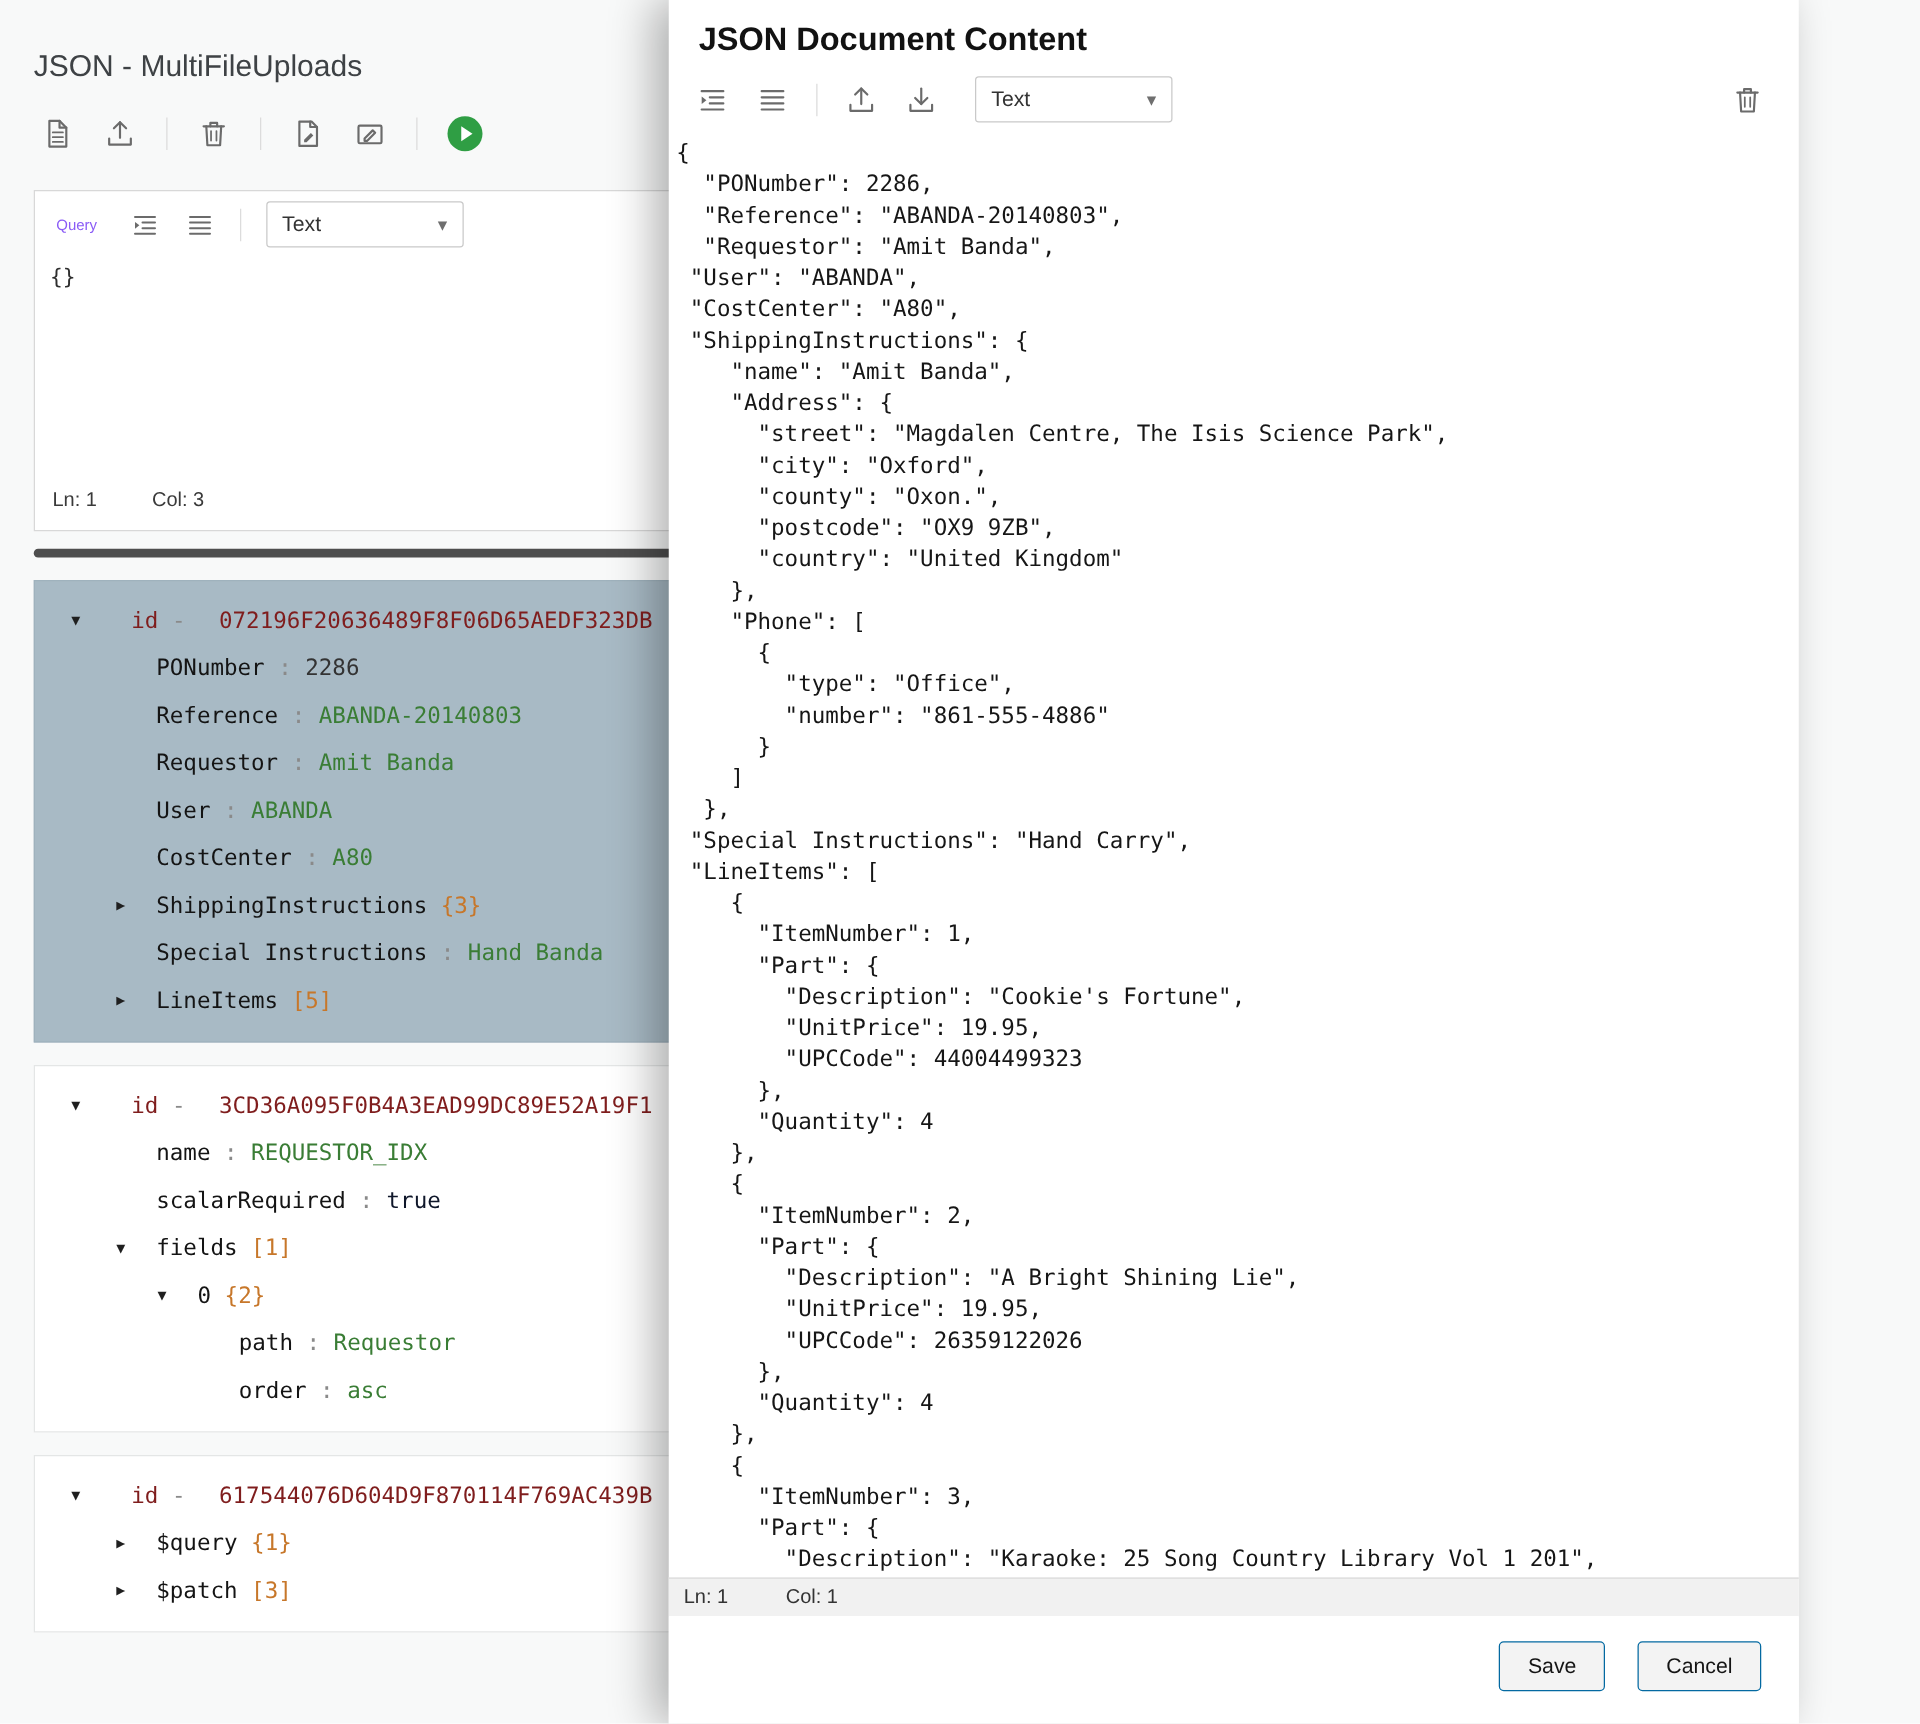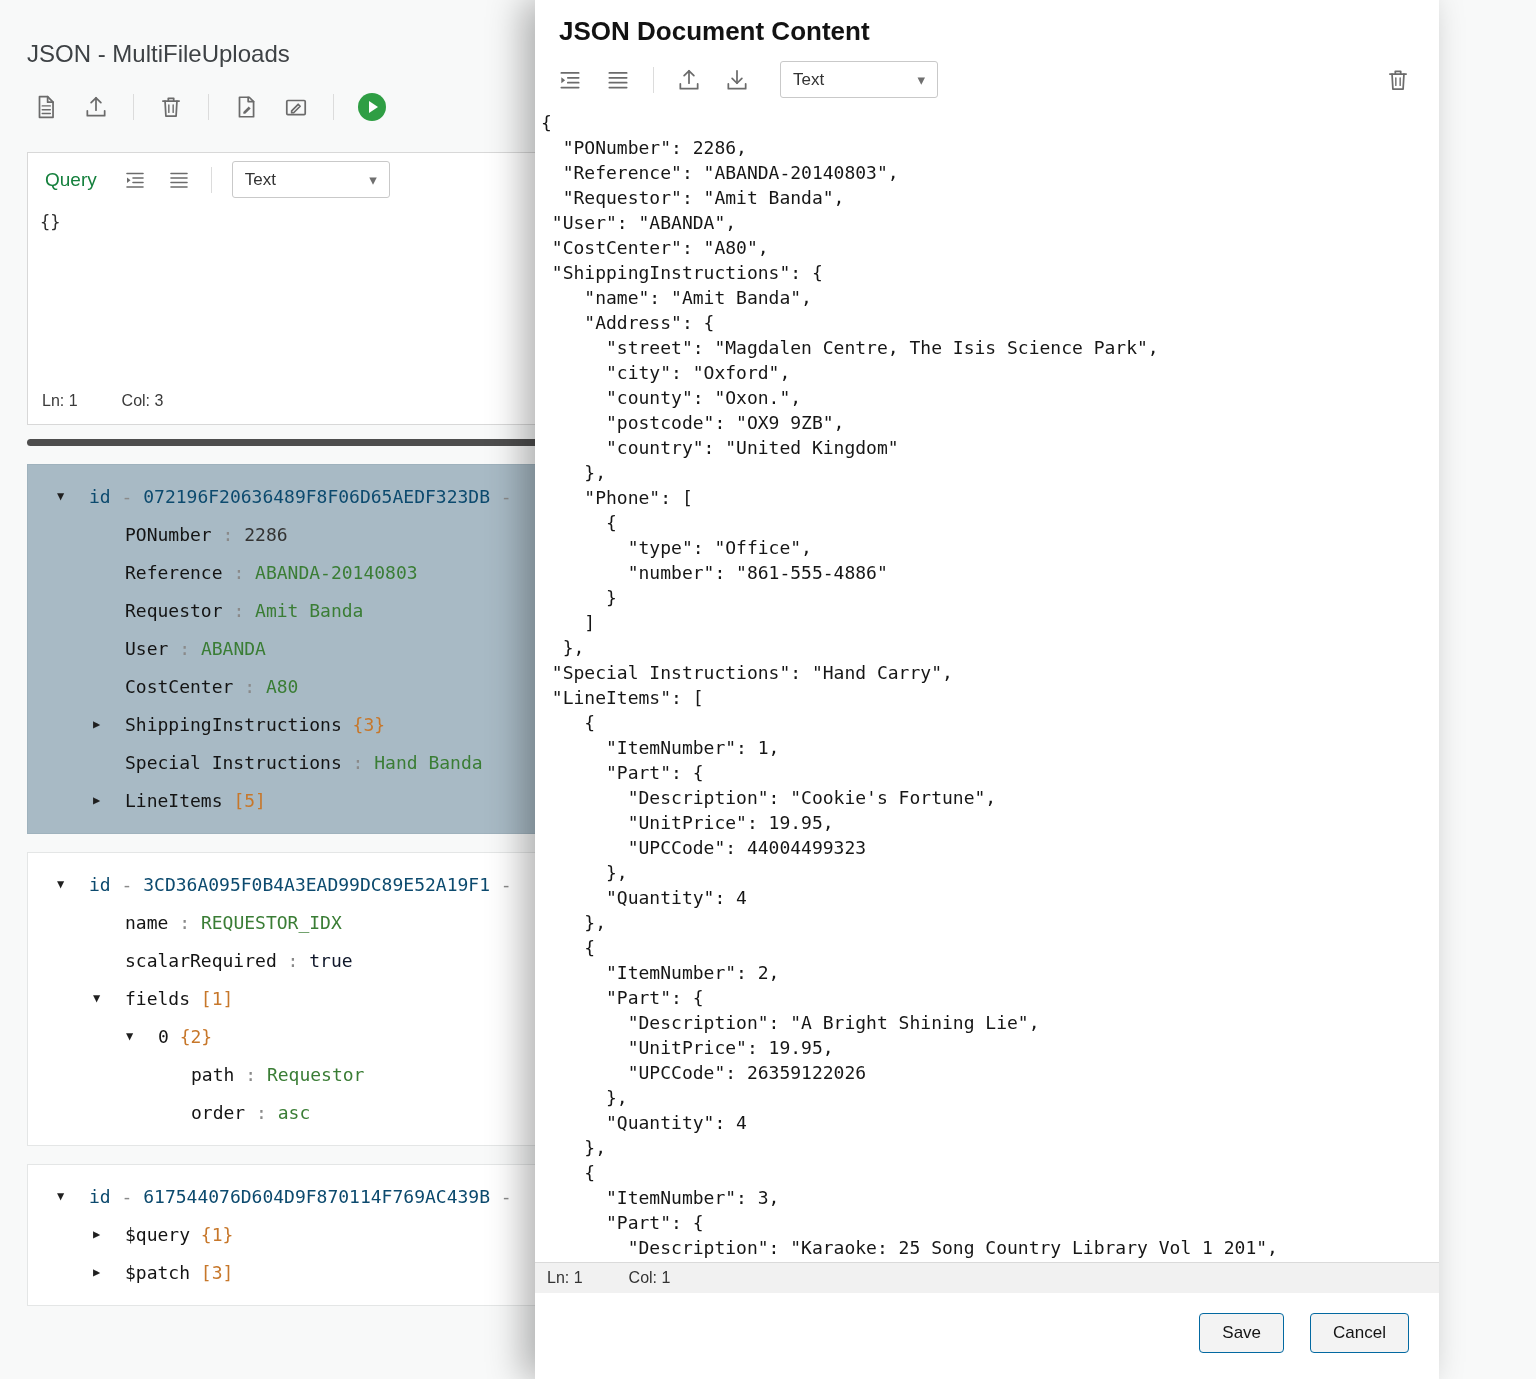--- a/index.html
+++ b/index.html
@@ -9,35 +9,35 @@
   .left-panel{position:absolute;inset:0;padding-left:27px;box-sizing:border-box;}
   .panel-title{margin:40px 0 0;font-size:24px;font-weight:400;color:#3e4245;}
   .panel-toolbar{margin-top:22px;display:flex;align-items:center;gap:24px;height:34px;padding-left:6px;}
   .tool-btn{background:none;border:none;padding:0;margin:0;cursor:pointer;display:flex;align-items:center;}
   .vsep{width:1px;height:26px;background:#dcdcdc;flex:none;}
   .play-circle{width:28px;height:28px;border-radius:50%;background:#2f9e44;display:flex;align-items:center;justify-content:center;}
   .play-tri{width:0;height:0;border-left:9px solid #ffffff;border-top:6px solid transparent;border-bottom:6px solid transparent;margin-left:3px;}
 
   .query-box{margin-top:28px;width:880px;background:#ffffff;border:1px solid #d8d8d8;box-sizing:border-box;}
   .query-header{display:flex;align-items:center;gap:20px;padding:8px 14px 6px 17px;}
-  .query-label{font-size:19px;color:#15803d;margin-right:6px;}
+  .query-label{font-size:12px;color:#8b5cf6;margin-right:6px;}
   .dropdown{width:158px;height:37px;border:1px solid #c9c9c9;border-radius:3px;background:#ffffff;display:flex;align-items:center;justify-content:space-between;padding:0 12px;box-sizing:border-box;font-size:17px;color:#333333;cursor:pointer;flex:none;}
   .chev{color:#6f6f6f;font-size:15px;}
   .query-editor{height:172px;padding:8px 12px;font-family:"DejaVu Sans Mono",monospace;font-size:17px;color:#2e2e2e;}
   .query-status{display:flex;gap:44px;padding:0 14px 14px;font-size:16px;color:#3a3a3a;}
 
   .hscroll{margin-top:14px;width:860px;height:7px;border-radius:4px;background:#4e4e4e;}
 
   #doc-list{margin-top:18px;display:flex;flex-direction:column;gap:18px;width:880px;}
   .doc-card{background:#ffffff;border:1px solid #e4e6e6;padding:12px 0 14px;}
   .doc-card.selected{background:#a8bac5;border-color:#9fb2bd;}
   .tree-row{height:38px;display:flex;align-items:center;font-family:"DejaVu Sans Mono",monospace;font-size:18px;color:#1c1c1c;padding-left:65px;}
   .head-row{padding-left:29px;}
   .arrow{width:32px;font-size:12px;color:#1f1f1f;flex:none;}
-  .id-label,.id-value{color:#0c4a6e;white-space:pre;}
+  .id-label,.id-value{color:#7f1d1d;white-space:pre;margin-left:16px;}
   .id-dash{color:#8a8a8a;white-space:pre;}
   .key{color:#141414;white-space:pre;}
   .colon{color:#8a8a8a;white-space:pre;}
   .val{white-space:pre;}
   .val.string{color:#3a7d35;}
   .val.number{color:#333333;}
   .val.boolean{color:#0f172a;}
   .badge{color:#c7772a;white-space:pre;}
 
   

